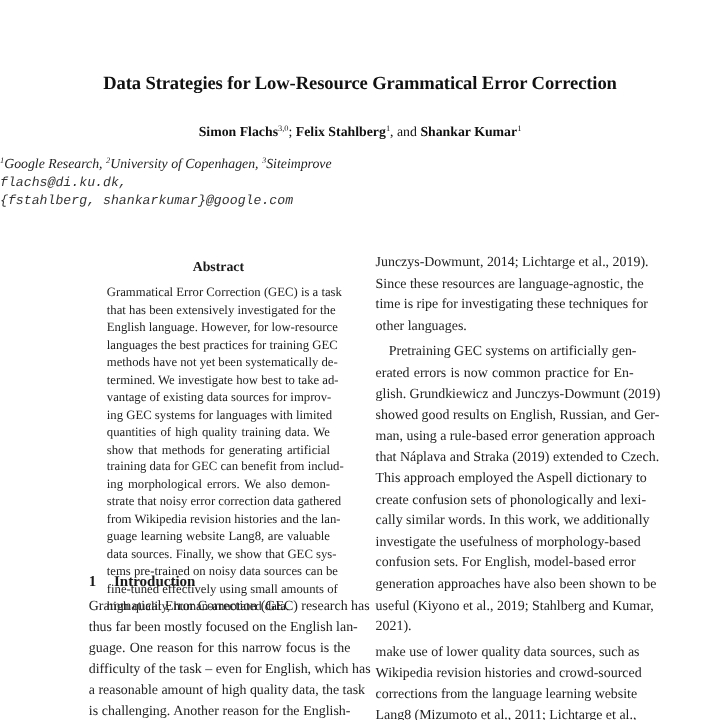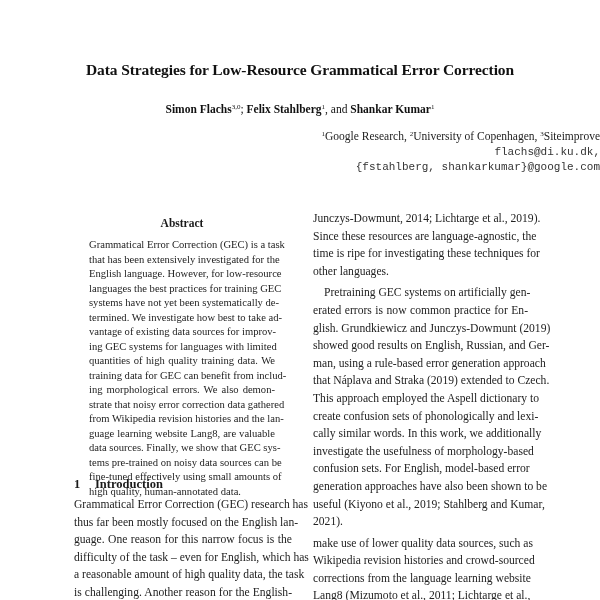--- a/index.html
+++ b/index.html
@@ -15,21 +15,21 @@
       letter-spacing: -0.1px; color: #111;
     }
     .authors {
       position: absolute; left: 0; width: 600px; top: 103px;
       text-align: center; font-size: 11.5px; color: #111;
     }
     .authors b { font-weight: bold; }
     .authors sup { font-size: 7px; vertical-align: 4px; font-weight: normal; }
     .affil {
       position: absolute; left: 0; width: 600px; top: 127px;
-      text-align: right; font-size: 11.5px; line-height: 15.5px; color: #222;
+      text-align: left; font-size: 11.5px; line-height: 15.5px; color: #222; font-style: italic;
     }
     .affil sup { font-size: 7px; vertical-align: 4px; }
     .mono { font-family: "Liberation Mono", monospace; font-size: 11px; color: #333; }
     .abstract-head {
       position: absolute; left: 89px; width: 186px; top: 217px;
       text-align: center; font-weight: bold; font-size: 11.5px;
     }
     .abstract {
       position: absolute; left: 89px; width: 186px; top: 238px;
       font-size: 10.6px; line-height: 14.5px; text-align: justify;
@@ -68,25 +68,26 @@
   <div class="mono">flachs@di.ku.dk,</div>
   <div class="mono">{fstahlberg, shankarkumar}@google.com</div>
 </div>
 
 <div class="abstract-head">Abstract</div>
 <div class="abstract" id="abstract">
     <span class="line">Grammatical Error Correction (GEC) is a task</span>
     <span class="line">that has been extensively investigated for the</span>
     <span class="line">English language.  However, for low-resource</span>
     <span class="line">languages the best practices for training GEC</span>
-    <span class="line">systems have not yet been systematically de-</span>
+    <span class="line">methods have not yet been systematically de-</span>
     <span class="line">termined. We investigate how best to take ad-</span>
     <span class="line">vantage of existing data sources for improv-</span>
     <span class="line">ing GEC systems for languages with limited</span>
     <span class="line">quantities of high quality training data.  We</span>
+    <span class="line">show that methods for generating artificial</span>
     <span class="line">training data for GEC can benefit from includ-</span>
     <span class="line">ing morphological errors.  We also demon-</span>
     <span class="line">strate that noisy error correction data gathered</span>
     <span class="line">from Wikipedia revision histories and the lan-</span>
     <span class="line">guage learning website Lang8, are valuable</span>
     <span class="line">data sources. Finally, we show that GEC sys-</span>
     <span class="line">tems pre-trained on noisy data sources can be</span>
     <span class="line">fine-tuned effectively using small amounts of</span>
     <span class="line last">high quality, human-annotated data.</span>
   </div>

